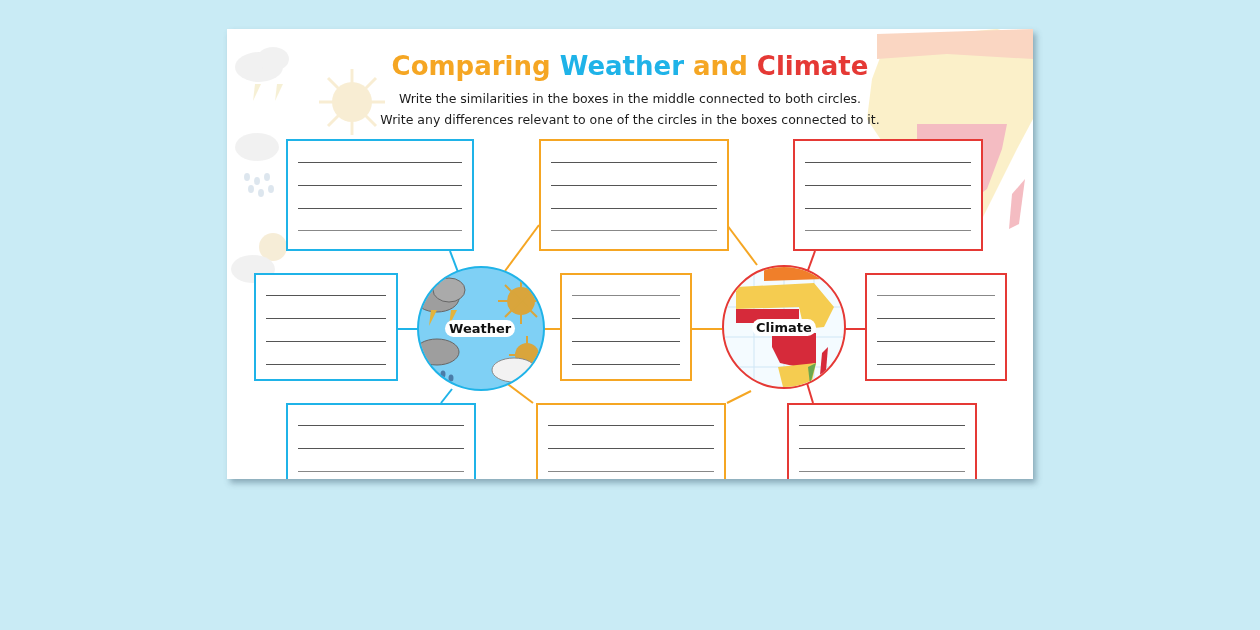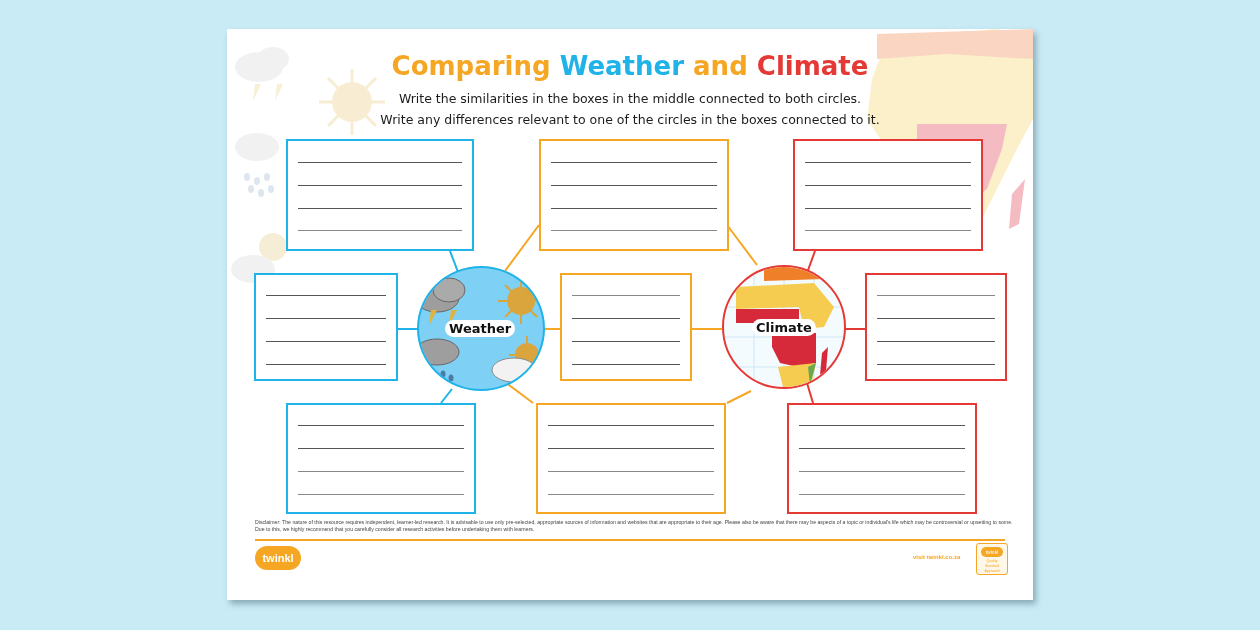--- a/index.html
+++ b/index.html
@@ -1,21 +1,21 @@
 <!DOCTYPE html>
 <html><head>
   <meta charset="utf-8">
   <style>
     html, body { margin:0; padding:0; }
     body {
       width:1260px; height:630px; background:#c9ebf5; position:relative; overflow:hidden;
       font-family:"Liberation Sans", sans-serif;
     }
     .sheet {
-      position:absolute; left:227px; top:29px; width:806px; height:571px; background:#ffffff;
+      position:absolute; left:227px; top:29px; width:806px; height:450px; background:#ffffff;
       box-shadow: 3px 4px 6px rgba(60,90,110,0.45);
       overflow:hidden;
     }
     .title {
       position:absolute; left:0; width:100%; top:22px; text-align:center;
       font-family:"DejaVu Sans", sans-serif; font-weight:bold; font-size:26px; letter-spacing:0px;
     }
     .title span { display:inline; }
     .instr {
       position:absolute; left:0; width:100%; text-align:center;

